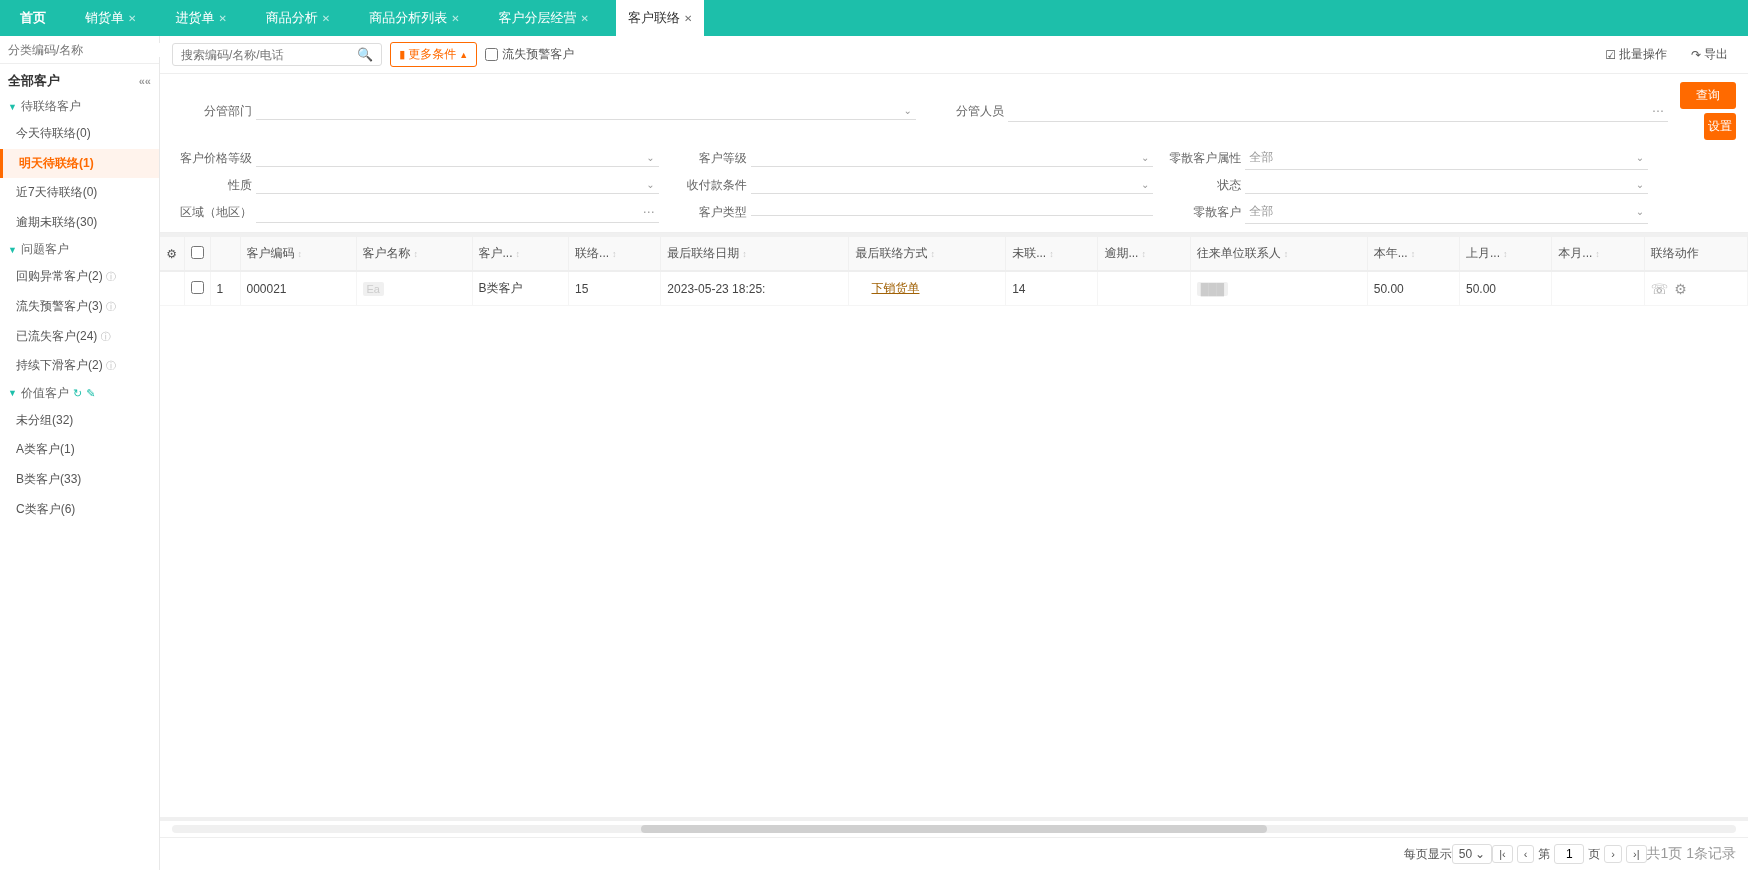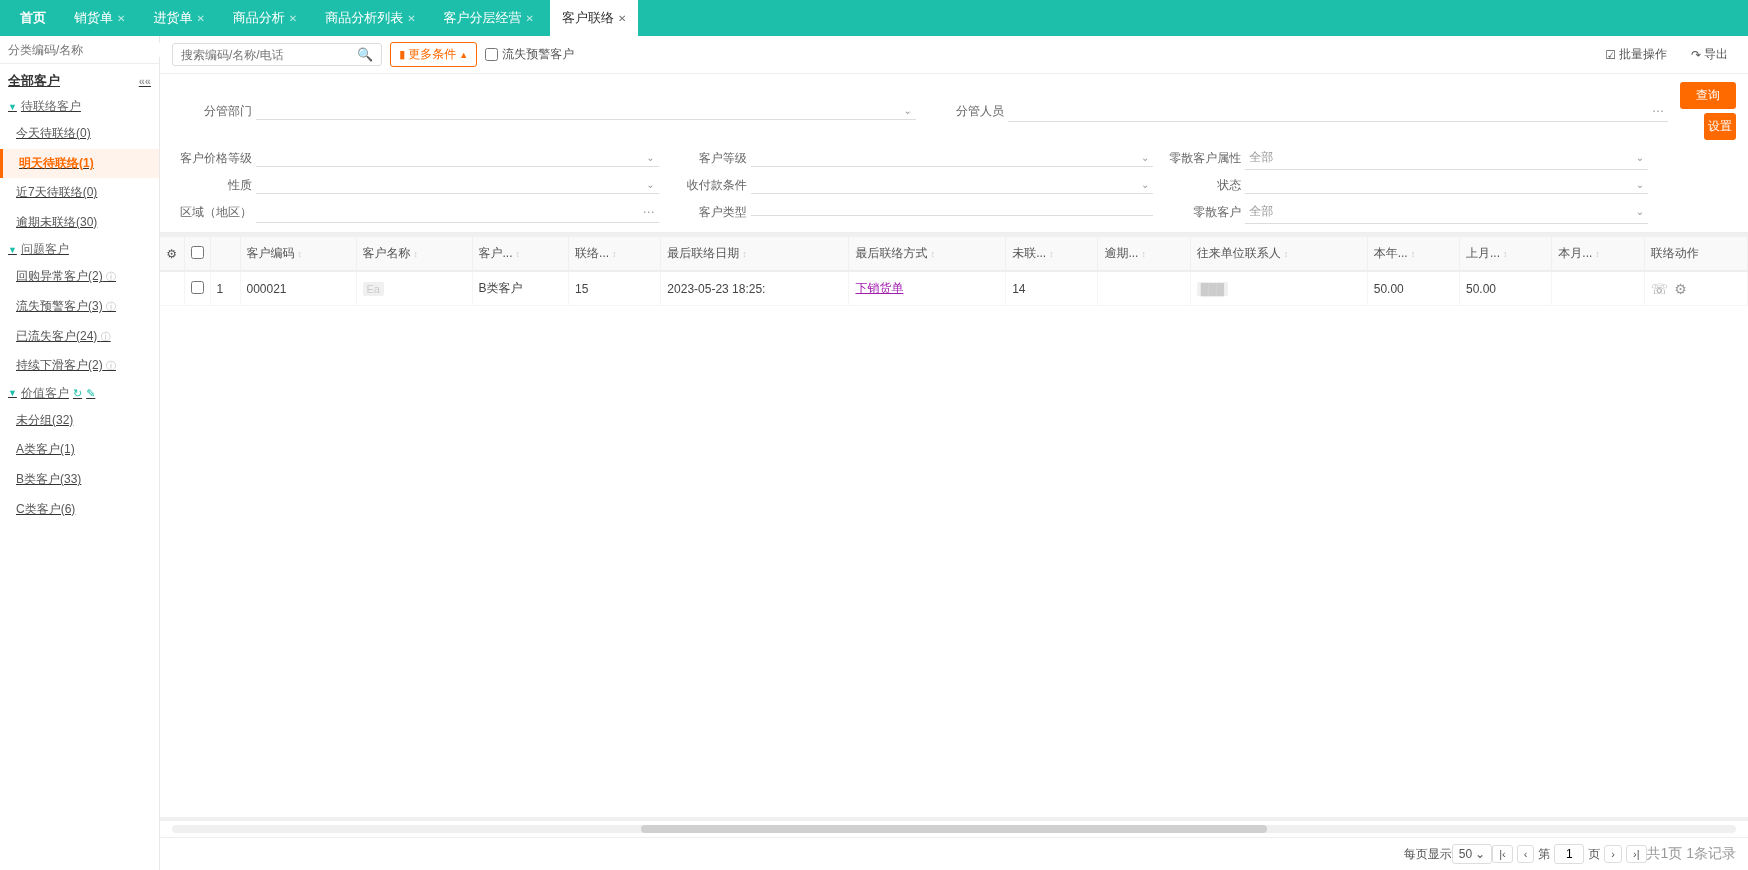--- a/index.html
+++ b/index.html
@@ -5,21 +5,21 @@
     * { box-sizing: border-box; margin: 0; padding: 0; }
     body { font-family: "Microsoft YaHei", "PingFang SC", Arial, sans-serif; font-size: 12px; background: #f5f5f5; color: #333; }
 
     
     .top-nav {
       display: flex;
       align-items: center;
       background: #1dbfaa;
       height: 36px;
       padding: 0 8px;
-      gap: 4px;
+      gap: 15px;
     }
     .nav-item {
       display: flex;
       align-items: center;
       padding: 0 12px;
       height: 36px;
       color: #fff;
       font-size: 13px;
       cursor: pointer;
       white-space: nowrap;
@@ -61,21 +61,21 @@
       gap: 4px;
     }
     .sidebar-search input {
       flex: 1;
       border: none;
       outline: none;
       font-size: 12px;
       color: #999;
     }
     .sidebar-search .search-icon { color: #999; font-size: 13px; cursor: pointer; }
-    .sidebar-content { overflow-y: auto; flex: 1; text-decoration: underline; }
+    .sidebar-content { overflow-y: auto; flex: 1; }
     .sidebar-header {
       display: flex;
       align-items: center;
       justify-content: space-between;
       padding: 8px 8px 4px 8px;
       font-weight: bold;
       font-size: 13px;
       color: #333;
     }
     .sidebar-header .collapse-icon { color: #999; cursor: pointer; font-size: 11px; }
@@ -259,21 +259,21 @@
     }
     .th-inner { display: flex; align-items: center; gap: 3px; }
     .sort-icon { color: #ccc; font-size: 9px; }
     tbody tr { border-bottom: 1px solid #f5f5f5; }
     tbody td {
       padding: 8px 6px;
       color: #444;
       white-space: nowrap;
       border-right: 1px solid #f5f5f5;
     }
-    .link-text { color: #a21caf; cursor: pointer; text-decoration: underline; }
+    .link-text { color: #a16207; cursor: pointer; text-decoration: underline; margin-left: 16px; }
     .row-actions { display: flex; gap: 6px; align-items: center; }
     .row-action-icon { color: #999; cursor: pointer; font-size: 14px; }
     .gear-col { width: 24px; text-align: center; }
     .check-col { width: 24px; text-align: center; }
     .blurred-text {
       color: #ccc;
       background: #f0f0f0;
       border-radius: 2px;
       padding: 1px 4px;
       font-size: 11px;

